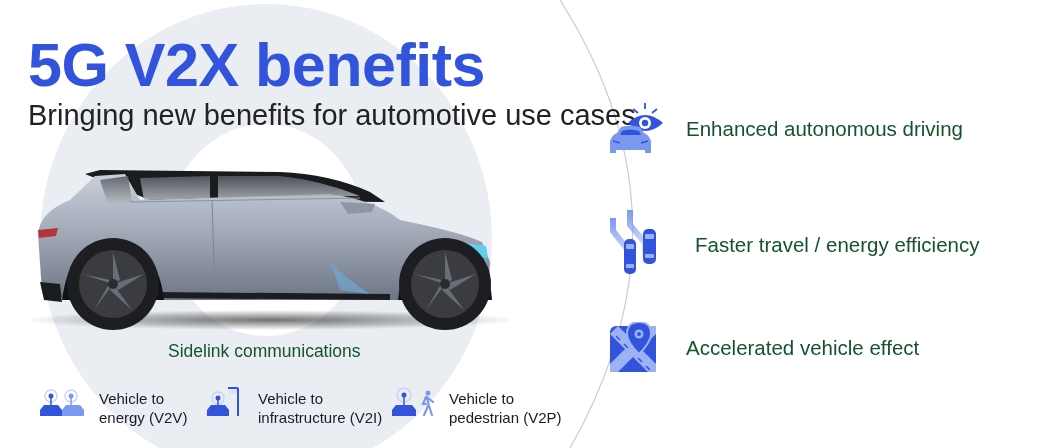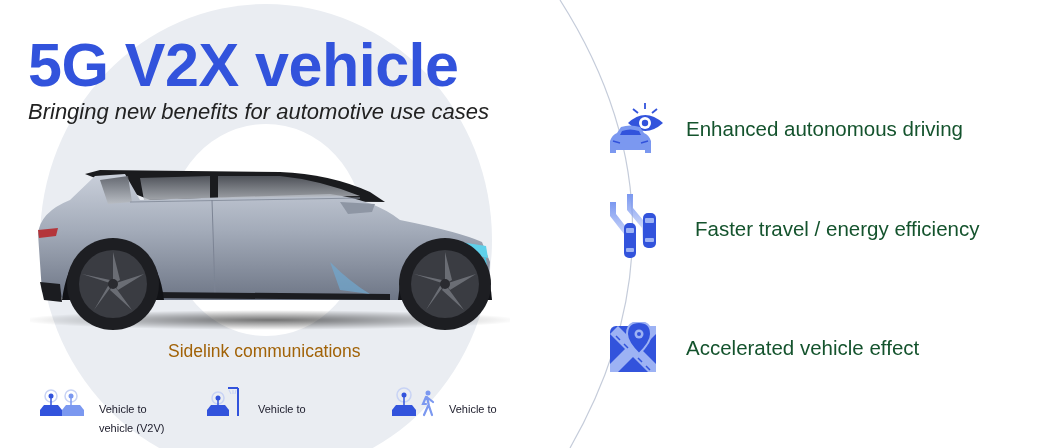--- a/index.html
+++ b/index.html
@@ -1,38 +1,38 @@
 <!DOCTYPE html>
 <html><head>
 <meta charset="utf-8">
 <style>
   html, body { margin:0; padding:0; }
   body { width:1041px; height:448px; position:relative; overflow:hidden; background:#ffffff; font-family:"Liberation Sans", sans-serif; }
   .bg-svg { position:absolute; left:0; top:0; width:1041px; height:448px; }
   .title { position:absolute; left:28px; top:30px; font-size:61px; font-weight:bold; color:#3253DC; letter-spacing:-0.5px; line-height:70px; white-space:nowrap; }
-  .subtitle { position:absolute; left:28px; top:99px; font-size:22px; color:#222222; white-space:nowrap;font-style:italic; }
+  .subtitle { position:absolute; left:28px; top:99px; font-size:29px; color:#222222; white-space:nowrap; }
   .car { position:absolute; left:30px; top:162px; width:480px; height:170px; }
-  .comm-title { position:absolute; left:168px; top:341px; font-size:17.5px; color:#a16207; white-space:nowrap; }
+  .comm-title { position:absolute; left:168px; top:341px; font-size:17.5px; color:#14532d; white-space:nowrap; }
   .comm-item { position:absolute; top:388px; height:40px; }
   .comm-item .ic { position:absolute; left:0; top:0; }
-  .comm-item .lbl { position:absolute; top:12px; font-size:11px; line-height:19px; color:#1b1b2a; white-space:nowrap; }
+  .comm-item .lbl { position:absolute; top:1px; font-size:15px; line-height:19px; color:#1b1b2a; white-space:nowrap; }
   .benefit { position:absolute; left:608px; height:60px; width:430px; }
   .benefit .ic { position:absolute; left:0; }
   .benefit .lbl { position:absolute; font-size:20.5px; color:#14532d; white-space:nowrap; }
 </style>
 </head>
 <body>
 
 <svg class="bg-svg" viewBox="0 0 1041 448">
   <ellipse cx="266" cy="240" rx="226" ry="236" fill="#EAEDF2"></ellipse>
   <ellipse cx="266" cy="230" rx="98" ry="106" fill="#ffffff"></ellipse>
   <path d="M 560 0 Q 700 220 570 448" fill="none" stroke="#C5CCDA" stroke-width="1.2"></path>
 </svg>
 
-<div class="title">5G V2X vehicle</div>
+<div class="title">5G V2X benefits</div>
 <div class="subtitle">Bringing new benefits for automotive use cases</div>
 
 <svg class="car" viewBox="0 0 480 170">
   <defs>
     <linearGradient id="bodyG" x1="0" y1="0" x2="0" y2="1">
       <stop offset="0" stop-color="#C9CFDA"></stop>
       <stop offset="0.45" stop-color="#A3ABB9"></stop>
       <stop offset="1" stop-color="#6E7686"></stop>
     </linearGradient>
     <linearGradient id="glassG" x1="0" y1="0" x2="0" y2="1">
@@ -96,69 +96,71 @@
     <circle cx="13" cy="8" r="2.5" fill="#3253DC"></circle>
     <line x1="13" y1="10" x2="13" y2="18" stroke="#3253DC" stroke-width="1.5"></line>
     <circle cx="33" cy="8" r="6" fill="none" stroke="#C8D3F5" stroke-width="1.5"></circle>
     <circle cx="33" cy="8" r="2.5" fill="#7B98F0"></circle>
     <line x1="33" y1="10" x2="33" y2="18" stroke="#7B98F0" stroke-width="1.5"></line>
     <path d="M 2 28 L 2 22 L 6 17 L 20 17 L 24 22 L 24 28 Z" fill="#3253DC"></path>
     <path d="M 24 28 L 24 22 L 28 17 L 42 17 L 46 22 L 46 28 Z" fill="#7B98F0"></path>
   </svg>
   <div class="lbl" style="left:61px;">
     <div>Vehicle to</div>
-    <div>vehicle (V2V)</div>
+    <div>energy (V2V)</div>
   </div>
 </div>
 
 <div class="comm-item" style="left:206px;">
   <svg class="ic" width="40" height="34" viewBox="0 0 40 34" style="top:-2px;">
     <circle cx="12" cy="12" r="6" fill="none" stroke="#C8D3F5" stroke-width="1.5"></circle>
     <circle cx="12" cy="12" r="2.5" fill="#3253DC"></circle>
     <line x1="12" y1="14" x2="12" y2="20" stroke="#3253DC" stroke-width="1.5"></line>
     <line x1="22" y1="2" x2="32" y2="2" stroke="#3253DC" stroke-width="2"></line>
     <line x1="32" y1="2" x2="32" y2="30" stroke="#3253DC" stroke-width="2"></line>
     <path d="M 23 4 L 25 8 M 27 4 L 27 8 M 30 4 L 29 8" stroke="#C8D3F5" stroke-width="1"></path>
     <path d="M 1 30 L 1 24 L 5 19 L 19 19 L 23 24 L 23 30 Z" fill="#3253DC"></path>
   </svg>
   <div class="lbl" style="left:52px;">
     <div>Vehicle to</div>
+    <div>infrastructure (V2I)</div>
   </div>
 </div>
 
 <div class="comm-item" style="left:390px;">
   <svg class="ic" width="48" height="34" viewBox="0 0 48 34" style="top:-2px;">
     <circle cx="14" cy="9" r="7" fill="none" stroke="#C8D3F5" stroke-width="1.5"></circle>
     <circle cx="14" cy="9" r="2.5" fill="#3253DC"></circle>
     <line x1="14" y1="11" x2="14" y2="20" stroke="#3253DC" stroke-width="1.5"></line>
     <path d="M 2 30 L 2 24 L 6 19 L 22 19 L 26 24 L 26 30 Z" fill="#3253DC"></path>
     <circle cx="38" cy="7" r="2.5" fill="#7B98F0"></circle>
     <path d="M 36 11 L 33 18 L 36 18 M 37 11 L 39 20 L 42 29 M 38 20 L 34 29 M 38 12 L 43 16" stroke="#7B98F0" stroke-width="2.2" fill="none" stroke-linecap="round"></path>
   </svg>
   <div class="lbl" style="left:59px;">
     <div>Vehicle to</div>
+    <div>pedestrian (V2P)</div>
   </div>
 </div>
 
 <div class="benefit" style="top:103px;">
   <svg class="ic" width="56" height="54" viewBox="0 0 56 54" style="top:0;">
     <line x1="37" y1="0" x2="37" y2="6" stroke="#3253DC" stroke-width="1.8"></line>
     <line x1="25" y1="6" x2="30" y2="10" stroke="#3253DC" stroke-width="1.8"></line>
     <line x1="49" y1="6" x2="44" y2="10" stroke="#3253DC" stroke-width="1.8"></line>
     <path d="M 20 20 Q 37 4 55 20 Q 37 36 20 20 Z" fill="#3253DC"></path>
     <circle cx="37" cy="20" r="6" fill="#ffffff"></circle>
     <circle cx="37" cy="20" r="3.2" fill="#3253DC"></circle>
     <path d="M 2 50 L 2 38 Q 4 32 9 30 L 13 24 Q 22 21 32 24 L 36 30 Q 41 32 43 38 L 43 50 L 37 50 L 37 47 L 8 47 L 8 50 Z" fill="#7B98F0"></path>
     <path d="M 14 28 Q 22 25 31 28 L 33 32 L 12 32 Z" fill="#3253DC"></path>
     <path d="M 5 38 L 12 40 M 40 38 L 33 40" stroke="#3253DC" stroke-width="1.5"></path>
   </svg>
   <div class="lbl" style="left:78px; top:14px;">Enhanced autonomous driving</div>
 </div>
 
-<div class="benefit" style="top:192px;">
+<div class="benefit" style="top:208px;">
   <svg class="ic" width="56" height="70" viewBox="0 0 56 70" style="top:0;">
     <defs>
       <linearGradient id="laneG" x1="0" y1="0" x2="0" y2="1">
         <stop offset="0" stop-color="#7B98F0"></stop>
         <stop offset="1" stop-color="#7B98F0" stop-opacity="0.1"></stop>
       </linearGradient>
     </defs>
     <path d="M 2 10 L 8 10 L 8 22 L 22 40 L 22 60 L 16 60 L 16 42 L 2 24 Z" fill="url(#laneG)"></path>
     <path d="M 19 2 L 25 2 L 25 16 L 40 34 L 40 50 L 34 50 L 34 36 L 19 18 Z" fill="url(#laneG)"></path>
     <rect x="16" y="31" width="12" height="35" rx="5" fill="#3253DC"></rect>

